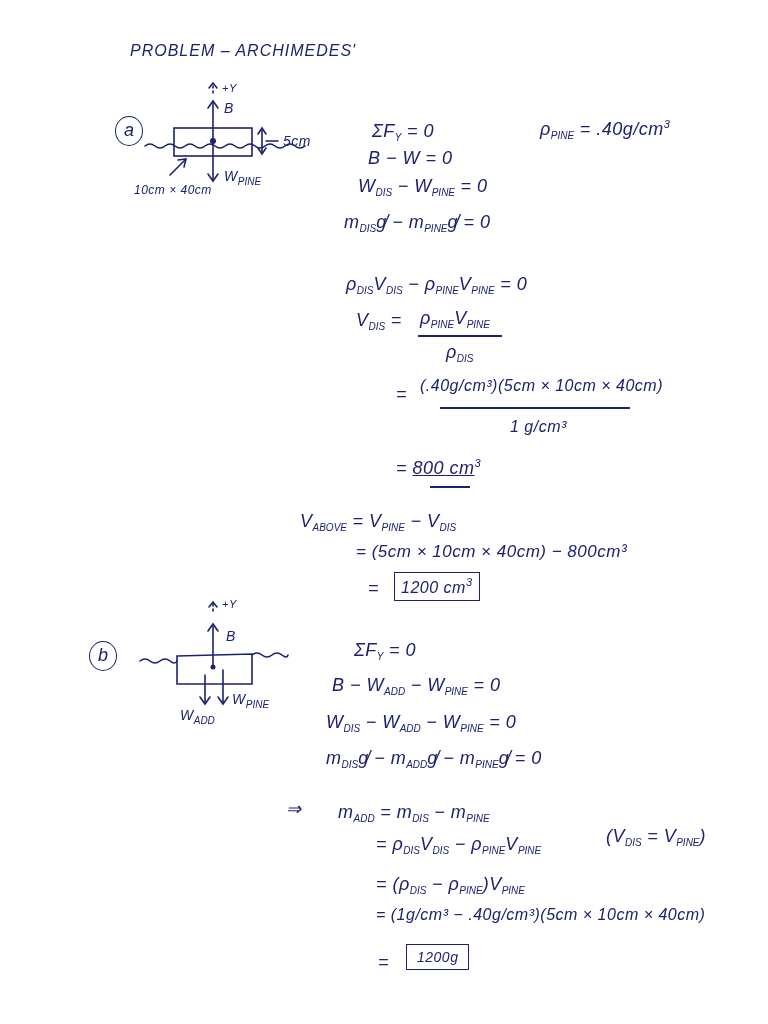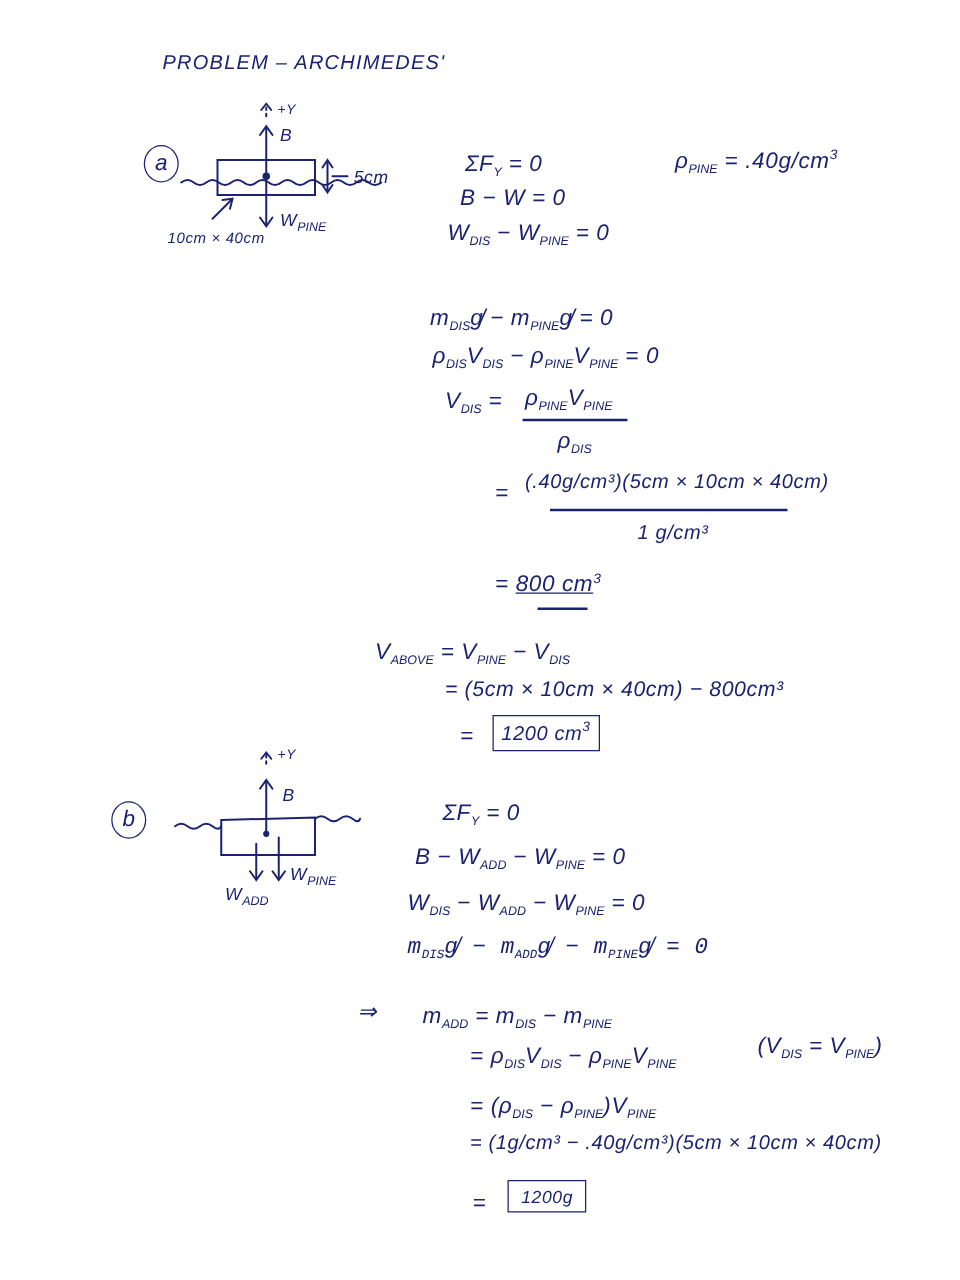--- a/index.html
+++ b/index.html
@@ -58,21 +58,21 @@
 <div class="hw small" style="left:224px; top:100px;">B</div>
 <div class="hw small" style="left:283px; top:133px;">5cm</div>
 <div class="hw small" style="left:224px; top:168px;"><span>W</span><span class="sub">PINE</span></div>
 <div class="hw" style="left:134px; top:183px; font-size:12px;">10cm × 40cm</div>
 
 <div class="hw eq" style="left:540px; top:118px;"><span>ρ</span><span class="sub">PINE</span> <span>= .40g/cm</span><span class="sup">3</span></div>
 
 <div class="hw eq" style="left:372px; top:121px;"><span>ΣF</span><span class="sub">Y</span><span> = 0</span></div>
 <div class="hw eq" style="left:368px; top:148px;">B − W = 0</div>
 <div class="hw eq" style="left:358px; top:176px;"><span>W</span><span class="sub">DIS</span><span> − W</span><span class="sub">PINE</span><span> = 0</span></div>
-<div class="hw eq" style="left:344px; top:212px;margin-top:32px;"><span>m</span><span class="sub">DIS</span><span>g̸ − m</span><span class="sub">PINE</span><span>g̸ = 0</span></div>
+<div class="hw eq" style="left:344px; top:212px;"><span>m</span><span class="sub">DIS</span><span>g̸ − m</span><span class="sub">PINE</span><span>g̸ = 0</span></div>
 <div class="hw eq" style="left:346px; top:274px;"><span>ρ</span><span class="sub">DIS</span><span>V</span><span class="sub">DIS</span><span> − ρ</span><span class="sub">PINE</span><span>V</span><span class="sub">PINE</span><span> = 0</span></div>
 
 <div class="hw eq" style="left:356px; top:310px;"><span>V</span><span class="sub">DIS</span> <span>=</span></div>
 <div class="hw eq" style="left:420px; top:308px;"><span>ρ</span><span class="sub">PINE</span><span>V</span><span class="sub">PINE</span></div>
 <div class="frac-line" style="left:418px; top:335px; width:84px;"></div>
 <div class="hw eq" style="left:446px; top:342px;"><span>ρ</span><span class="sub">DIS</span></div>
 
 <div class="hw eq" style="left:396px; top:384px;">=</div>
 <div class="hw eq" style="left:420px; top:377px; font-size:16px;">(.40g/cm³)(5cm × 10cm × 40cm)</div>
 <div class="frac-line" style="left:440px; top:407px; width:190px;"></div>
@@ -110,21 +110,21 @@
   <circle cx="213" cy="667" r="2.5" fill="#1b2270"></circle>
 </svg>
 <div class="hw" style="left:222px; top:598px; font-size:11px;">+Y</div>
 <div class="hw small" style="left:226px; top:628px;">B</div>
 <div class="hw small" style="left:232px; top:691px;"><span>W</span><span class="sub">PINE</span></div>
 <div class="hw small" style="left:180px; top:707px;"><span>W</span><span class="sub">ADD</span></div>
 
 <div class="hw eq" style="left:354px; top:640px;"><span>ΣF</span><span class="sub">Y</span><span> = 0</span></div>
 <div class="hw eq" style="left:332px; top:675px;"><span>B − W</span><span class="sub">ADD</span><span> − W</span><span class="sub">PINE</span><span> = 0</span></div>
 <div class="hw eq" style="left:326px; top:712px;"><span>W</span><span class="sub">DIS</span><span> − W</span><span class="sub">ADD</span><span> − W</span><span class="sub">PINE</span><span> = 0</span></div>
-<div class="hw eq" style="left:326px; top:748px;font-family:Liberation Mono, monospace;"><span>m</span><span class="sub">DIS</span><span>g̸ − m</span><span class="sub">ADD</span><span>g̸ − m</span><span class="sub">PINE</span><span>g̸ = 0</span></div>
+<div class="hw eq" style="left:326px; top:748px;"><span>m</span><span class="sub">DIS</span><span>g̸ − m</span><span class="sub">ADD</span><span>g̸ − m</span><span class="sub">PINE</span><span>g̸ = 0</span></div>
 
 <div class="hw eq" style="left:286px; top:798px;">⇒</div>
 <div class="hw eq" style="left:338px; top:802px;"><span>m</span><span class="sub">ADD</span><span> = m</span><span class="sub">DIS</span><span> − m</span><span class="sub">PINE</span></div>
 <div class="hw eq" style="left:376px; top:834px;"><span>= ρ</span><span class="sub">DIS</span><span>V</span><span class="sub">DIS</span><span> − ρ</span><span class="sub">PINE</span><span>V</span><span class="sub">PINE</span></div>
 <div class="hw eq" style="left:606px; top:826px;"><span>(V</span><span class="sub">DIS</span><span> = V</span><span class="sub">PINE</span><span>)</span></div>
 <div class="hw eq" style="left:376px; top:874px;"><span>= (ρ</span><span class="sub">DIS</span><span> − ρ</span><span class="sub">PINE</span><span>)V</span><span class="sub">PINE</span></div>
 <div class="hw" style="left:376px; top:906px; font-size:16px;">= (1g/cm³ − .40g/cm³)(5cm × 10cm × 40cm)</div>
 <div class="hw eq" style="left:378px; top:952px;">=</div>
 <div class="box hw" style="left:406px; top:944px; padding:4px 10px; font-size:14px;">1200g</div>
 

